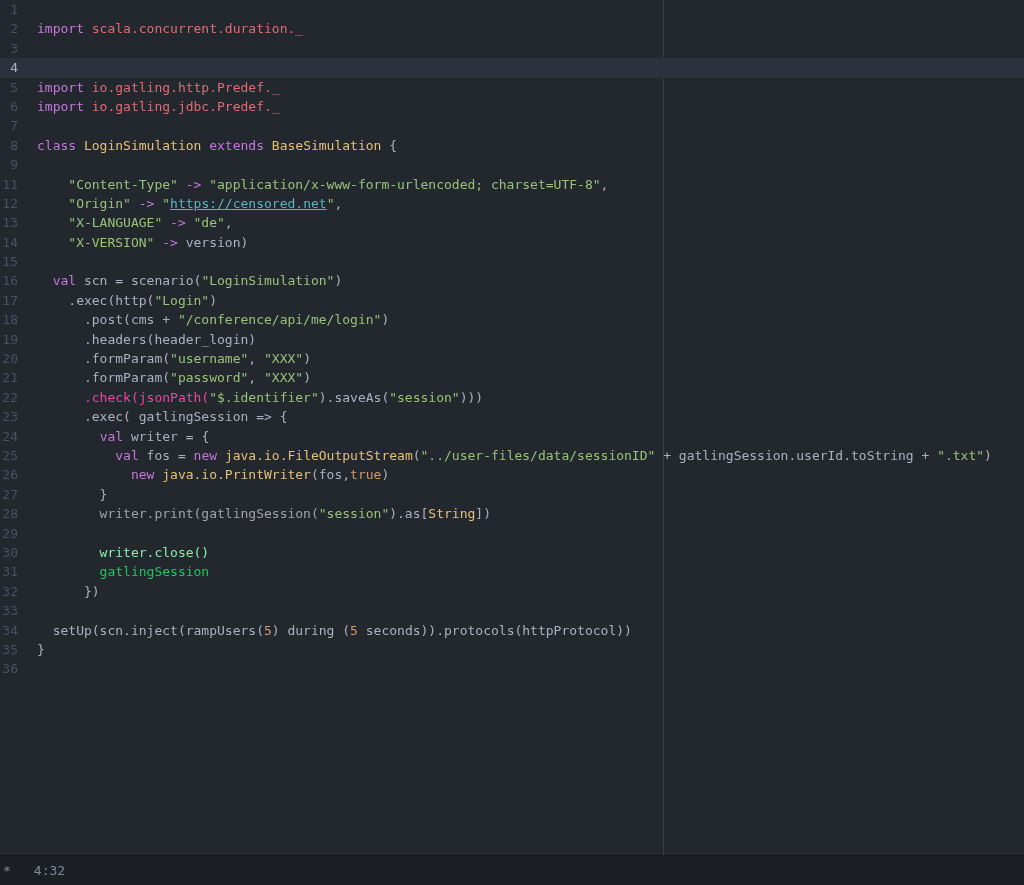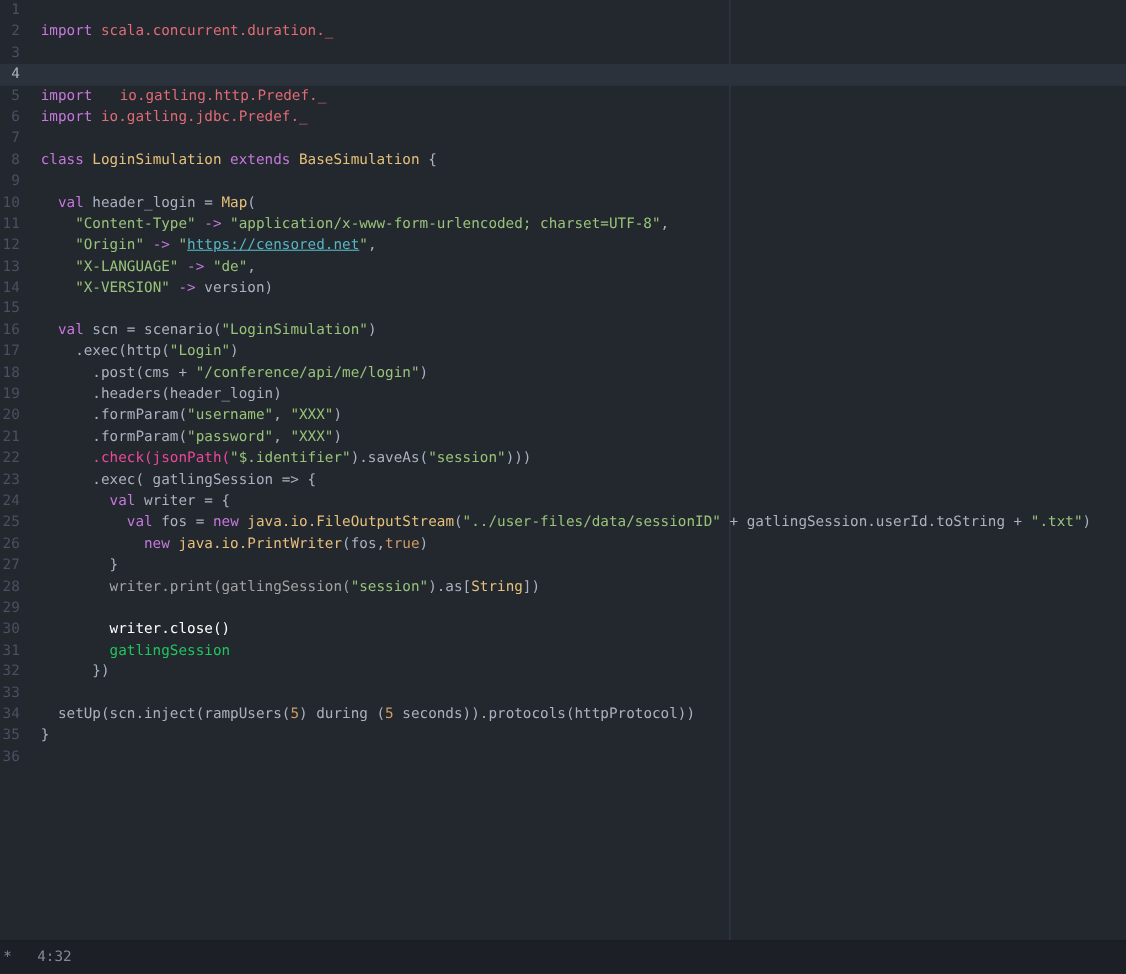--- a/index.html
+++ b/index.html
@@ -72,46 +72,45 @@
 </head>
 <body>
 
 <div class="editor">
   <div class="ruler"></div>
   <div class="code-area">
       <div class="code-line"><span class="gutter">1</span><span class="line-text"></span></div>
       <div class="code-line"><span class="gutter">2</span><span class="line-text"><span style="color: rgb(198, 120, 221);">import</span><span style="color: rgb(171, 178, 191);"> </span><span style="color: rgb(224, 108, 117);">scala.concurrent.duration._</span></span></div>
       <div class="code-line"><span class="gutter">3</span><span class="line-text"></span></div>
       <div class="code-line current"><span class="gutter">4</span></div>
-      <div class="code-line"><span class="gutter">5</span><span class="line-text"><span style="color: rgb(198, 120, 221);">import</span><span style="color: rgb(171, 178, 191);"> </span><span style="color: rgb(224, 108, 117); margin-left: 17px;">io.gatling.http.Predef._</span></span></div>
+      <div class="code-line"><span class="gutter">5</span><span class="line-text"><span style="color: rgb(198, 120, 221);">import</span><span style="color: rgb(171, 178, 191);"> </span><span style="color: rgb(224, 108, 117);">io.gatling.http.Predef._</span></span></div>
       <div class="code-line"><span class="gutter">6</span><span class="line-text"><span style="color: rgb(198, 120, 221);">import</span><span style="color: rgb(171, 178, 191);"> </span><span style="color: rgb(224, 108, 117);">io.gatling.jdbc.Predef._</span></span></div>
       <div class="code-line"><span class="gutter">7</span><span class="line-text"></span></div>
       <div class="code-line"><span class="gutter">8</span><span class="line-text"><span style="color: rgb(198, 120, 221);">class</span><span style="color: rgb(171, 178, 191);"> </span><span style="color: rgb(229, 192, 123);">LoginSimulation</span><span style="color: rgb(171, 178, 191);"> </span><span style="color: rgb(198, 120, 221);">extends</span><span style="color: rgb(171, 178, 191);"> </span><span style="color: rgb(229, 192, 123);">BaseSimulation</span><span style="color: rgb(171, 178, 191);"> {</span></span></div>
       <div class="code-line"><span class="gutter">9</span><span class="line-text"></span></div>
-      <div class="code-line"><span class="gutter">10</span><span class="line-text"><span style="color: rgb(171, 178, 191);">  </span><span style="color: rgb(198, 120, 221);">val</span><span style="color: rgb(171, 178, 191);"> header_login = </span><span style="color: rgb(229, 192, 123);">Map</span><span style="color: rgb(171, 178, 191);">(</span></span></div>
       <div class="code-line"><span class="gutter">11</span><span class="line-text"><span style="color: rgb(171, 178, 191);">    </span><span style="color: rgb(152, 195, 121);">"Content-Type"</span><span style="color: rgb(171, 178, 191);"> </span><span style="color: rgb(198, 120, 221);">-&gt;</span><span style="color: rgb(171, 178, 191);"> </span><span style="color: rgb(152, 195, 121);">"application/x-www-form-urlencoded; charset=UTF-8"</span><span style="color: rgb(171, 178, 191);">,</span></span></div>
       <div class="code-line"><span class="gutter">12</span><span class="line-text"><span style="color: rgb(171, 178, 191);">    </span><span style="color: rgb(152, 195, 121);">"Origin"</span><span style="color: rgb(171, 178, 191);"> </span><span style="color: rgb(198, 120, 221);">-&gt;</span><span style="color: rgb(171, 178, 191);"> </span><span style="color: rgb(152, 195, 121);">"</span><span style="color: rgb(86, 182, 194); text-decoration: underline;">https://censored.net</span><span style="color: rgb(152, 195, 121);">"</span><span style="color: rgb(171, 178, 191);">,</span></span></div>
       <div class="code-line"><span class="gutter">13</span><span class="line-text"><span style="color: rgb(171, 178, 191);">    </span><span style="color: rgb(152, 195, 121);">"X-LANGUAGE"</span><span style="color: rgb(171, 178, 191);"> </span><span style="color: rgb(198, 120, 221);">-&gt;</span><span style="color: rgb(171, 178, 191);"> </span><span style="color: rgb(152, 195, 121);">"de"</span><span style="color: rgb(171, 178, 191);">,</span></span></div>
       <div class="code-line"><span class="gutter">14</span><span class="line-text"><span style="color: rgb(171, 178, 191);">    </span><span style="color: rgb(152, 195, 121);">"X-VERSION"</span><span style="color: rgb(171, 178, 191);"> </span><span style="color: rgb(198, 120, 221);">-&gt;</span><span style="color: rgb(171, 178, 191);"> version)</span></span></div>
       <div class="code-line"><span class="gutter">15</span><span class="line-text"></span></div>
       <div class="code-line"><span class="gutter">16</span><span class="line-text"><span style="color: rgb(171, 178, 191);">  </span><span style="color: rgb(198, 120, 221);">val</span><span style="color: rgb(171, 178, 191);"> scn = scenario(</span><span style="color: rgb(152, 195, 121);">"LoginSimulation"</span><span style="color: rgb(171, 178, 191);">)</span></span></div>
       <div class="code-line"><span class="gutter">17</span><span class="line-text"><span style="color: rgb(171, 178, 191);">    .exec(http(</span><span style="color: rgb(152, 195, 121);">"Login"</span><span style="color: rgb(171, 178, 191);">)</span></span></div>
       <div class="code-line"><span class="gutter">18</span><span class="line-text"><span style="color: rgb(171, 178, 191);">      .post(cms + </span><span style="color: rgb(152, 195, 121);">"/conference/api/me/login"</span><span style="color: rgb(171, 178, 191);">)</span></span></div>
       <div class="code-line"><span class="gutter">19</span><span class="line-text"><span style="color: rgb(171, 178, 191);">      .headers(header_login)</span></span></div>
       <div class="code-line"><span class="gutter">20</span><span class="line-text"><span style="color: rgb(171, 178, 191);">      .formParam(</span><span style="color: rgb(152, 195, 121);">"username"</span><span style="color: rgb(171, 178, 191);">, </span><span style="color: rgb(152, 195, 121);">"XXX"</span><span style="color: rgb(171, 178, 191);">)</span></span></div>
       <div class="code-line"><span class="gutter">21</span><span class="line-text"><span style="color: rgb(171, 178, 191);">      .formParam(</span><span style="color: rgb(152, 195, 121);">"password"</span><span style="color: rgb(171, 178, 191);">, </span><span style="color: rgb(152, 195, 121);">"XXX"</span><span style="color: rgb(171, 178, 191);">)</span></span></div>
       <div class="code-line"><span class="gutter">22</span><span class="line-text"><span style="color: #ec4899;">      .check(jsonPath(</span><span style="color: rgb(152, 195, 121);">"$.identifier"</span><span style="color: rgb(171, 178, 191);">).saveAs(</span><span style="color: rgb(152, 195, 121);">"session"</span><span style="color: rgb(171, 178, 191);">)))</span></span></div>
       <div class="code-line"><span class="gutter">23</span><span class="line-text"><span style="color: rgb(171, 178, 191);">      .exec( gatlingSession =&gt; {</span></span></div>
       <div class="code-line"><span class="gutter">24</span><span class="line-text"><span style="color: rgb(171, 178, 191);">        </span><span style="color: rgb(198, 120, 221);">val</span><span style="color: rgb(171, 178, 191);"> writer = {</span></span></div>
       <div class="code-line"><span class="gutter">25</span><span class="line-text"><span style="color: rgb(171, 178, 191);">          </span><span style="color: rgb(198, 120, 221);">val</span><span style="color: rgb(171, 178, 191);"> fos = </span><span style="color: rgb(198, 120, 221);">new</span><span style="color: rgb(171, 178, 191);"> </span><span style="color: rgb(229, 192, 123);">java.io.FileOutputStream</span><span style="color: rgb(171, 178, 191);">(</span><span style="color: rgb(152, 195, 121);">"../user-files/data/sessionID"</span><span style="color: rgb(171, 178, 191);"> + gatlingSession.userId.toString + </span><span style="color: rgb(152, 195, 121);">".txt"</span><span style="color: rgb(171, 178, 191);">)</span></span></div>
       <div class="code-line"><span class="gutter">26</span><span class="line-text"><span style="color: rgb(171, 178, 191);">            </span><span style="color: rgb(198, 120, 221);">new</span><span style="color: rgb(171, 178, 191);"> </span><span style="color: rgb(229, 192, 123);">java.io.PrintWriter</span><span style="color: rgb(171, 178, 191);">(fos,</span><span style="color: rgb(209, 154, 102);">true</span><span style="color: rgb(171, 178, 191);">)</span></span></div>
       <div class="code-line"><span class="gutter">27</span><span class="line-text"><span style="color: rgb(171, 178, 191);">        }</span></span></div>
       <div class="code-line"><span class="gutter">28</span><span class="line-text"><span style="color: #a3a3a3;">        writer.print(gatlingSession(</span><span style="color: rgb(152, 195, 121);">"session"</span><span style="color: rgb(171, 178, 191);">).as[</span><span style="color: rgb(229, 192, 123);">String</span><span style="color: rgb(171, 178, 191);">])</span></span></div>
       <div class="code-line"><span class="gutter">29</span></div>
-      <div class="code-line"><span class="gutter">30</span><span class="line-text"><span style="color: #ffffff;">        writer.close()</span></span></div>
+      <div class="code-line"><span class="gutter">30</span><span class="line-text"><span style="color: #86efac;">        writer.close()</span></span></div>
       <div class="code-line"><span class="gutter">31</span><span class="line-text"><span style="color: #22c55e;">        gatlingSession</span></span></div>
       <div class="code-line"><span class="gutter">32</span><span class="line-text"><span style="color: rgb(171, 178, 191);">      })</span></span></div>
       <div class="code-line"><span class="gutter">33</span><span class="line-text"></span></div>
       <div class="code-line"><span class="gutter">34</span><span class="line-text"><span style="color: rgb(171, 178, 191);">  setUp(scn.inject(rampUsers(</span><span style="color: rgb(209, 154, 102);">5</span><span style="color: rgb(171, 178, 191);">) during (</span><span style="color: rgb(209, 154, 102);">5</span><span style="color: rgb(171, 178, 191);"> seconds)).protocols(httpProtocol))</span></span></div>
       <div class="code-line"><span class="gutter">35</span><span class="line-text"><span style="color: rgb(171, 178, 191);">}</span></span></div>
       <div class="code-line"><span class="gutter">36</span><span class="line-text"></span></div>
     </div>
   <div class="status-bar">
     <span>*</span>
     <span>4:32</span>

